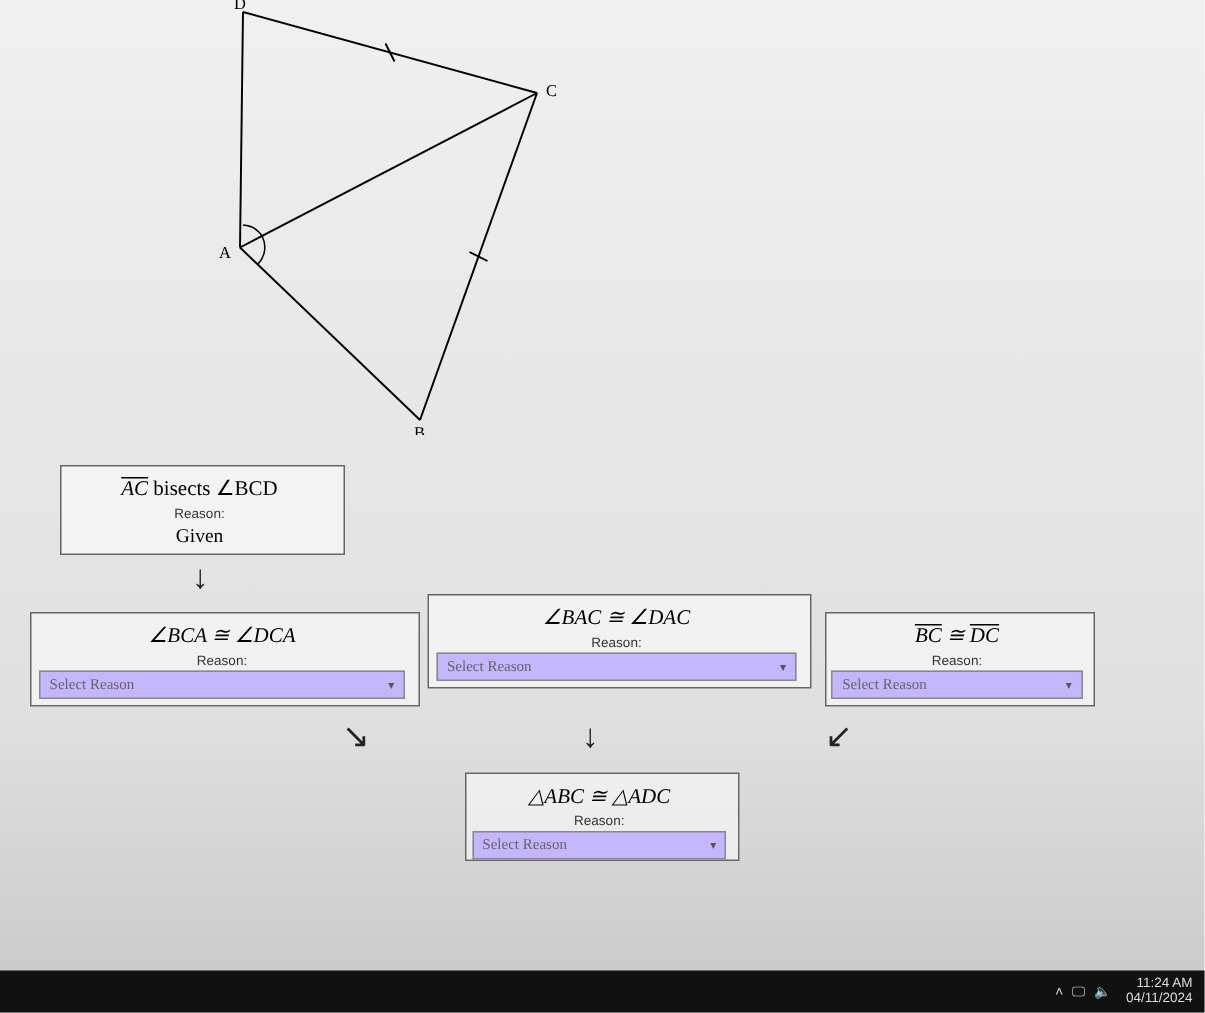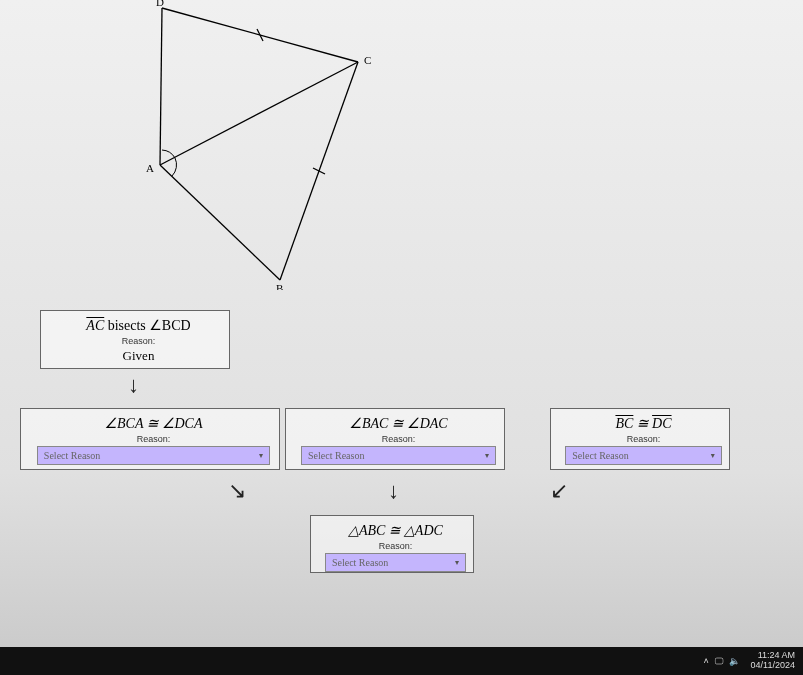--- a/index.html
+++ b/index.html
@@ -20,21 +20,21 @@
     }
     .proof-area {
       position: absolute;
       top: 310px;
       left: 10px;
       right: 10px;
     }
     .step-box {
       border: 1px solid #666;
       background: rgba(255,255,255,0.55);
-      padding: 6px 4px 4px 11px;
+      padding: 6px 4px 4px 0;
       text-align: center;
       position: absolute;
     }
     .statement {
       font-size: 14px;
       font-style: italic;
       font-family: "Times New Roman", serif;
       margin-bottom: 2px;
     }
     .statement .upright { font-style: normal; }
@@ -134,21 +134,21 @@
   <div class="arrow" style="left:118px; top:62px;">↓</div>
 
   <div class="step-box" style="left:10px; top:98px; width:260px;">
     <div class="statement">∠BCA ≅ ∠DCA</div>
     <div class="reason-label">Reason:</div>
     <div class="select-reason">
       <span>Select Reason</span>
     </div>
   </div>
 
-  <div class="step-box" style="left:275px; top:98px; width:220px;">
+  <div class="step-box" style="left:275px; top:86px; width:256px;">
     <div class="statement">∠BAC ≅ ∠DAC</div>
     <div class="reason-label">Reason:</div>
     <div class="select-reason">
       <span>Select Reason</span>
     </div>
   </div>
 
   <div class="step-box" style="left:540px; top:98px; width:180px;">
     <div class="statement">
       <span class="overline">BC</span><span> ≅ </span><span class="overline">DC</span>
@@ -156,21 +156,21 @@
     <div class="reason-label">Reason:</div>
     <div class="select-reason">
       <span>Select Reason</span>
     </div>
   </div>
 
   <div class="arrow" style="left:218px; top:168px;">↘</div>
   <div class="arrow" style="left:378px; top:168px;">↓</div>
   <div class="arrow" style="left:540px; top:168px;">↙</div>
 
-  <div class="step-box" style="left:300px; top:205px; width:164px; padding-bottom:0;">
+  <div class="step-box" style="left:300px; top:205px; width:183px; padding-bottom:0;">
     <div class="statement">△ABC ≅ △ADC</div>
     <div class="reason-label">Reason:</div>
     <div class="select-reason" style="margin-bottom:0;">
       <span>Select Reason</span>
     </div>
   </div>
 
 </div>
 
 <div class="taskbar">

